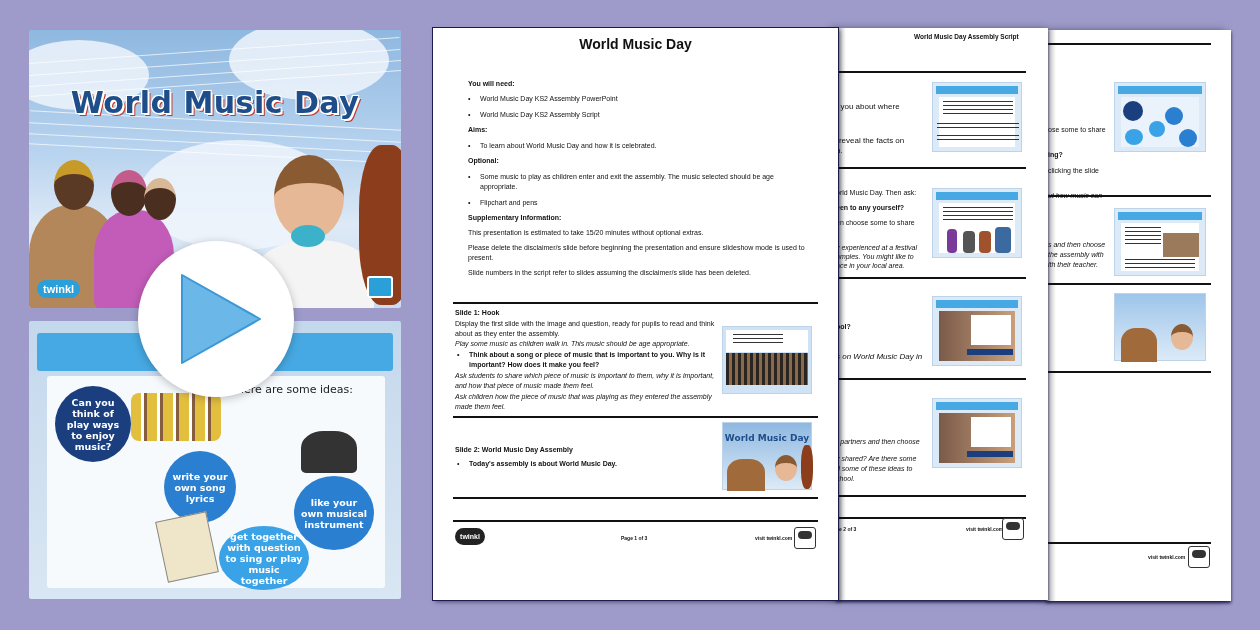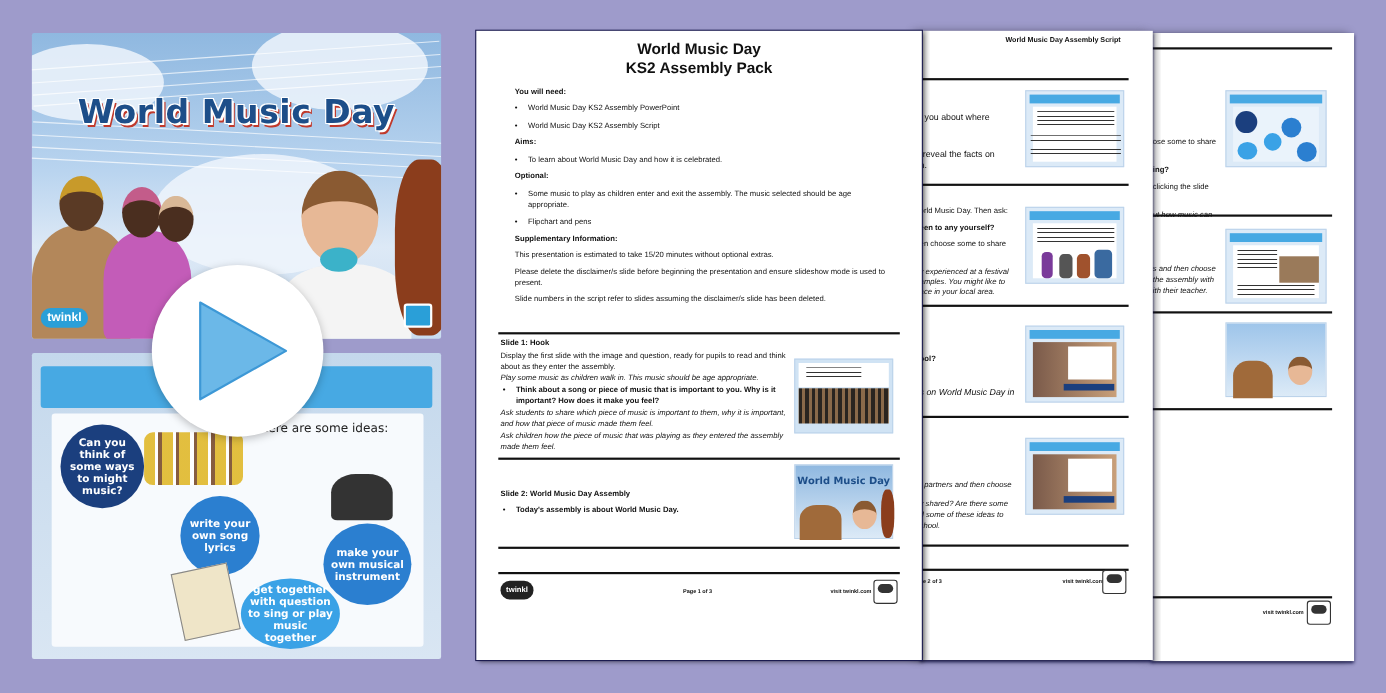--- a/index.html
+++ b/index.html
@@ -81,25 +81,25 @@
 
   <div class="twinkl-badge">twinkl</div>
   <div class="corner-badge"></div>
 </div>
 
 <div class="slide" id="slide2">
   <div class="s2-header">The            sic</div>
   <div class="s2-panel"></div>
   <div class="s2-intro">here are some ideas:</div>
 
-  <div class="bubble b-dark" style="left:26px;top:65px;width:76px;height:76px">Can you think of some ways to might music?</div>
+  <div class="bubble b-dark" style="left:26px;top:65px;width:76px;height:76px">Can you think of play ways to enjoy music?</div>
   <div class="dancers" style="left:102px;top:72px;width:90px;height:48px"></div>
   <div class="drums" style="left:272px;top:110px;width:56px;height:42px"></div>
   <div class="bubble b-mid" style="left:135px;top:130px;width:72px;height:72px">write your own song lyrics</div>
-  <div class="bubble b-mid" style="left:265px;top:155px;width:80px;height:74px">make your own musical instrument</div>
+  <div class="bubble b-mid" style="left:265px;top:155px;width:80px;height:74px">like your own musical instrument</div>
   <div class="scroll" style="left:132px;top:195px;width:52px;height:62px"></div>
   <div class="bubble b-light" style="left:190px;top:205px;width:90px;height:64px">get together with question to sing or play music together</div>
 </div>
 
 <div class="play">
   <svg width="86" height="96" viewBox="0 0 86 96">
     <polygon points="4,4 82,48 4,92" fill="#6bb8e8" stroke="#3d98d6" stroke-width="2" stroke-linejoin="round"></polygon>
   </svg>
 </div>
 
@@ -198,21 +198,20 @@
   <div class="hr" style="left:0;width:190px;top:467px"></div>
 
   <div class="hr" style="left:0;width:190px;top:489px;border-top-width:2.5px"></div>
   <div class="pg-text b" style="left:0;top:496px;font-size:5px">ge 2 of 3</div>
   <div class="pg-text b" style="left:130px;top:496px;font-size:5px">visit twinkl.com</div>
   <div class="foot-badge" style="left:166px;top:490px"></div>
 </div>
 
 <div class="page" id="page1">
   <div class="abs b" style="left:0;width:405px;top:8px;text-align:center;font-size:14px;line-height:17px">World Music Day</div>
-  <div class="abs b" style="left:0;width:405px;top:25px;text-align:center;font-size:14px;line-height:17px">KS2 Assembly Pack</div>
 
   <div class="pg-text b" style="left:35px;top:51px">You will need:</div>
   <div class="pg-text" style="left:35px;top:66px">•</div>
   <div class="pg-text" style="left:47px;top:66px">World Music Day KS2 Assembly PowerPoint</div>
   <div class="pg-text" style="left:35px;top:82px">•</div>
   <div class="pg-text" style="left:47px;top:82px">World Music Day KS2 Assembly Script</div>
 
   <div class="pg-text b" style="left:35px;top:97px">Aims:</div>
   <div class="pg-text" style="left:35px;top:113px">•</div>
   <div class="pg-text" style="left:47px;top:113px">To learn about World Music Day and how it is celebrated.</div>

